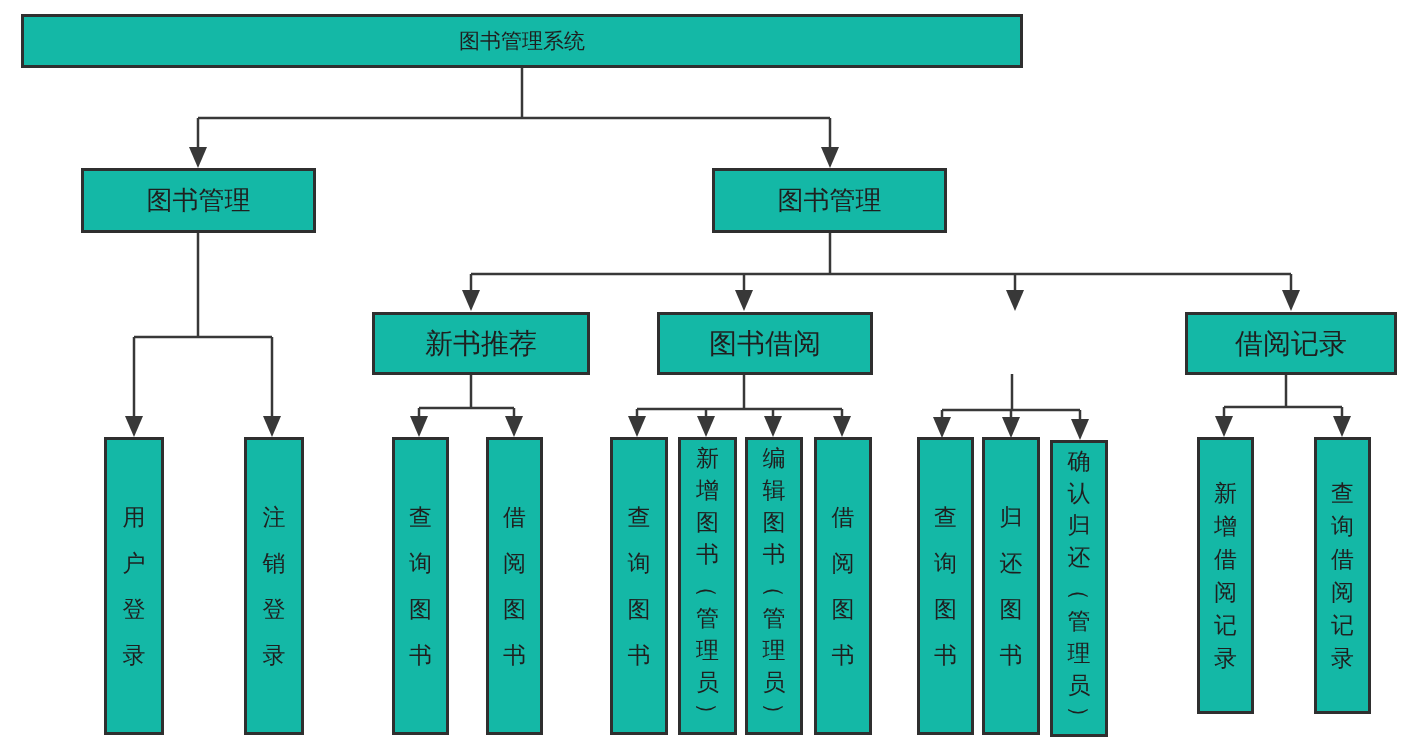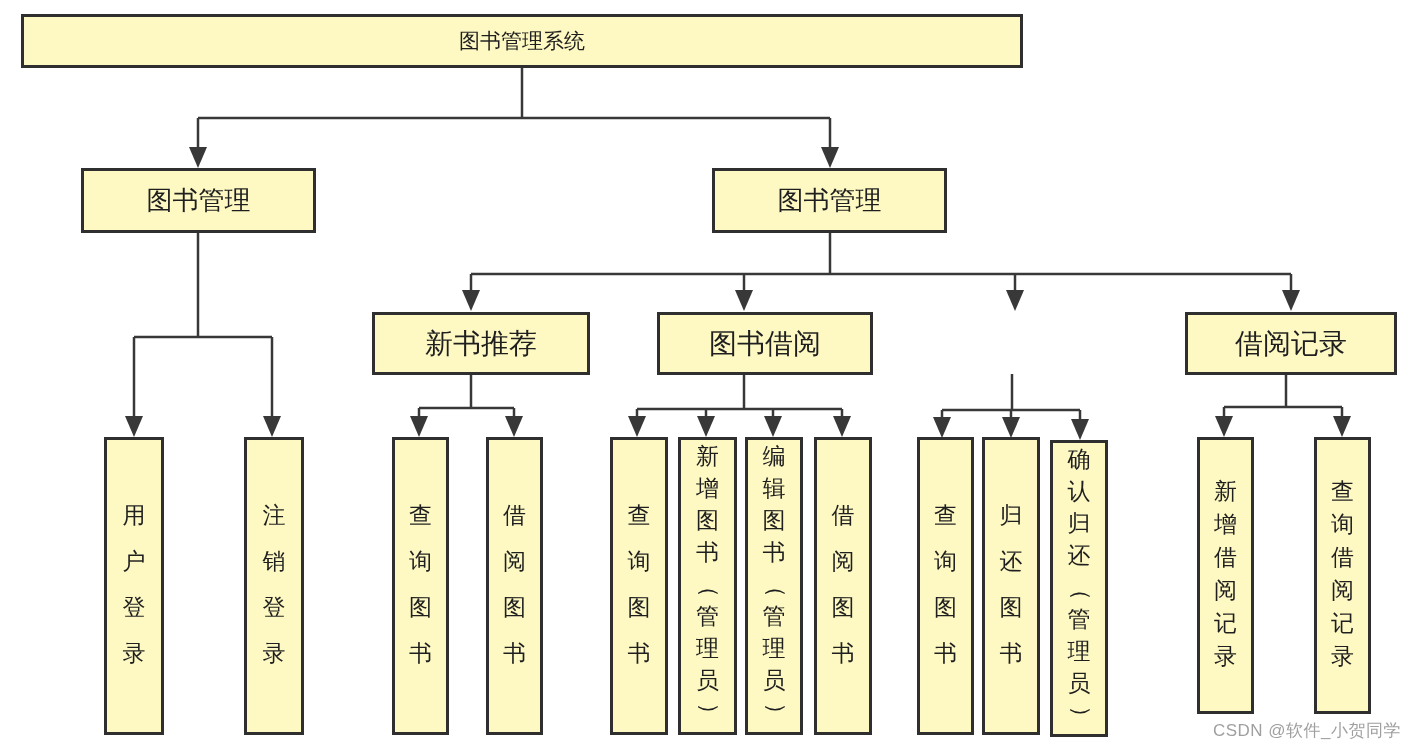--- a/index.html
+++ b/index.html
@@ -2,23 +2,23 @@
 <html><head>
 <meta charset="utf-8">
 <style>
   html,body{margin:0;padding:0;background:#fff;}
   #canvas{
     position:relative;width:1405px;height:747px;background:var(--bg,#fff);
     font-family:"Liberation Sans","DejaVu Sans",sans-serif;overflow:hidden;
   }
   #wires{position:absolute;left:0;top:0;width:1405px;height:747px;}
   .node{
-    position:absolute;box-sizing:border-box;background:#fef9c3;
+    position:absolute;box-sizing:border-box;background:#14b8a6;
     border:3px solid var(--border,#2f2f2f);color:var(--text,#1f1f1f);
-    display:flex;align-items:center;justify-content:center;text-align:center;font-family:Liberation Mono, monospace;
+    display:flex;align-items:center;justify-content:center;text-align:center;
   }
   .h-label{white-space:nowrap;}
   .root-box{font-size:21px;}
   .l2-box{font-size:26px;}
   .l3-box{font-size:28px;}
   .leaf{font-size:23px;}
   .v-label{display:flex;flex-direction:column;align-items:center;justify-content:center;height:100%;width:100%;}
   .v-label span{display:block;text-align:center;}
   .lh4 span{line-height:46px;}
   .lh6 span{line-height:33px;}
@@ -254,14 +254,13 @@
     <span class="v-label lh6">
         <span>查</span>
         <span>询</span>
         <span>借</span>
         <span>阅</span>
         <span>记</span>
         <span>录</span>
       </span>
   </div>
 
-  <div id="watermark">CSDN @软件_小贺同学</div>
 </div>
 
 </body></html>

